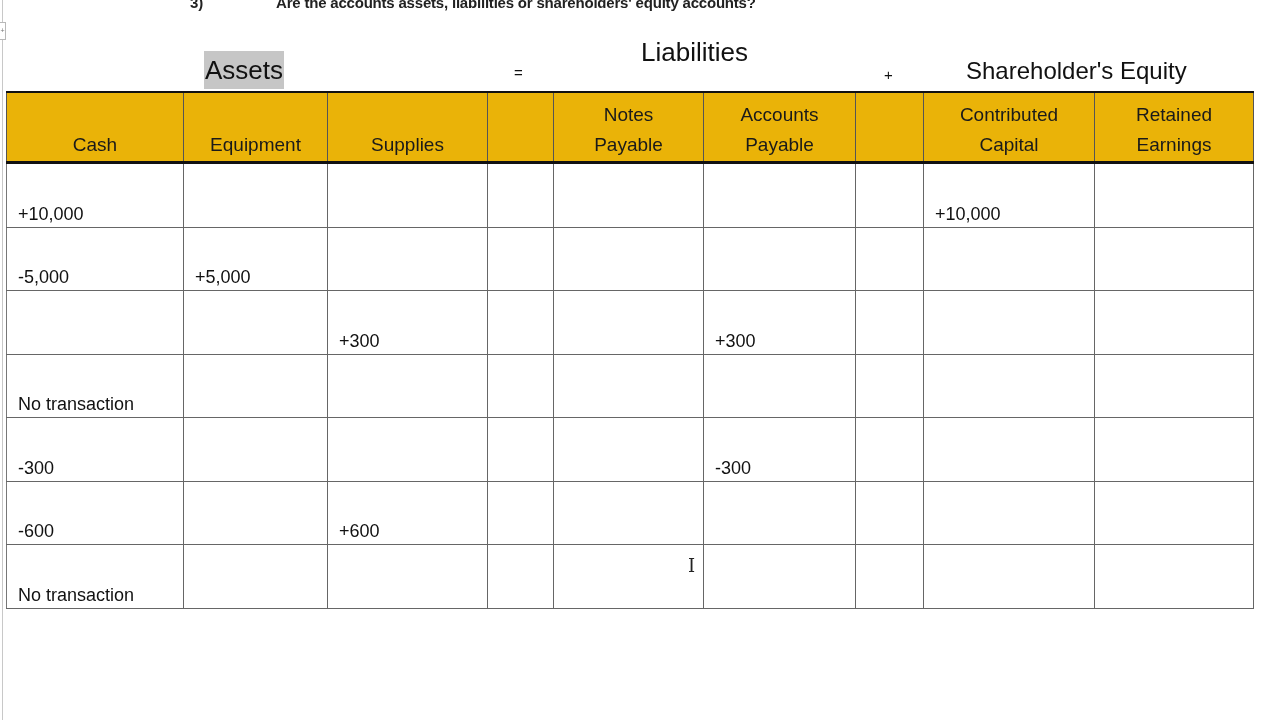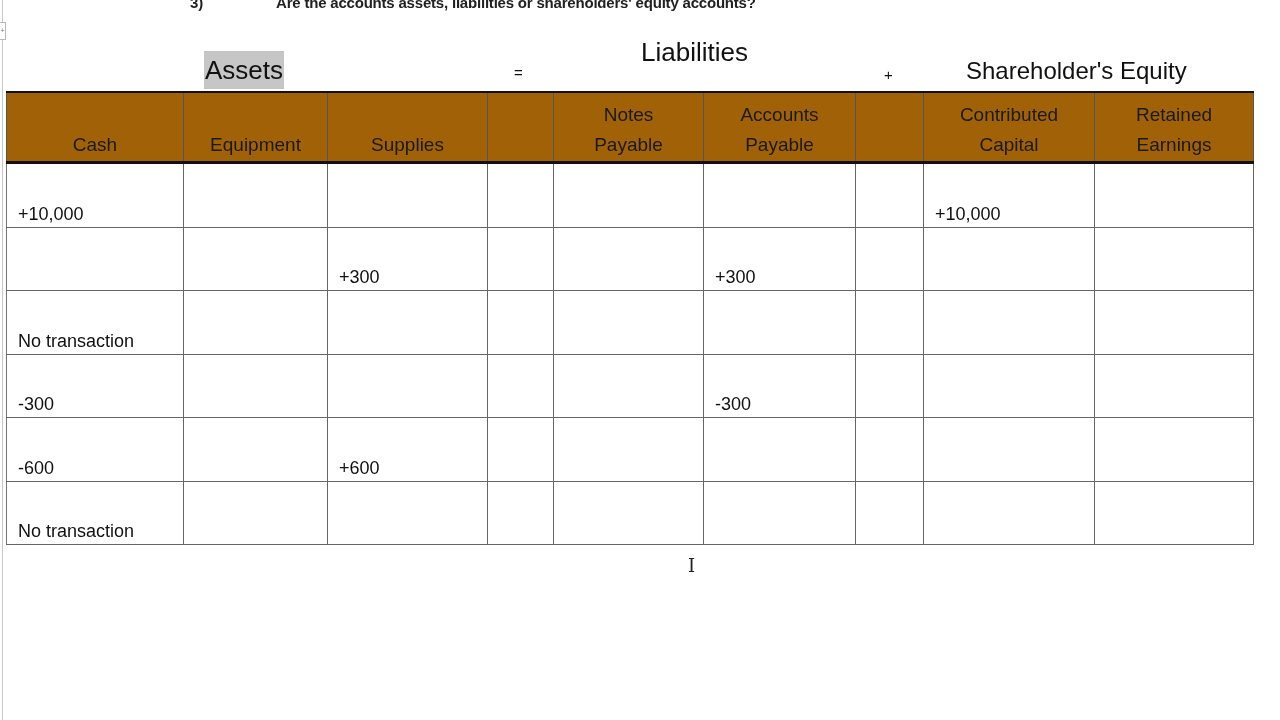--- a/index.html
+++ b/index.html
@@ -35,21 +35,21 @@
   table.ledger {
     position: absolute; left: 6px; top: 91px;
     border-collapse: collapse; table-layout: fixed;
     width: 1247px;
     font-size: 19px;
   }
   table.ledger th, table.ledger td {
     border: 1px solid #555; padding: 0; overflow: hidden;
   }
   table.ledger thead th {
-    background: #a16207; font-weight: normal; color: #1a1a1a;
+    background: #eab308; font-weight: normal; color: #1a1a1a;
     height: 67px; vertical-align: bottom; text-align: center;
     line-height: 30px; padding-bottom: 1px;
     border-top: 2px solid #111; border-bottom: 3px solid #111;
   }
   table.ledger td {
     height: 59.5px; vertical-align: bottom; text-align: left;
     font-size: 18px; line-height: 20px; padding: 0 0 3px 11px; white-space: nowrap;
     border-color: #666;
   }
   table.ledger td.cash { border-left: 1px solid #777; }
@@ -108,20 +108,31 @@
       <td></td>
       <td></td>
       <td></td>
       <td></td>
       <td></td>
       <td></td>
       <td>+10,000</td>
       <td></td>
     </tr>
     <tr>
+      <td class="cash">-5,000</td>
+      <td>+5,000</td>
+      <td></td>
+      <td></td>
+      <td></td>
+      <td></td>
+      <td></td>
+      <td></td>
+      <td></td>
+    </tr>
+    <tr>
       <td class="cash"></td>
       <td></td>
       <td>+300</td>
       <td></td>
       <td></td>
       <td>+300</td>
       <td></td>
       <td></td>
       <td></td>
     </tr>

